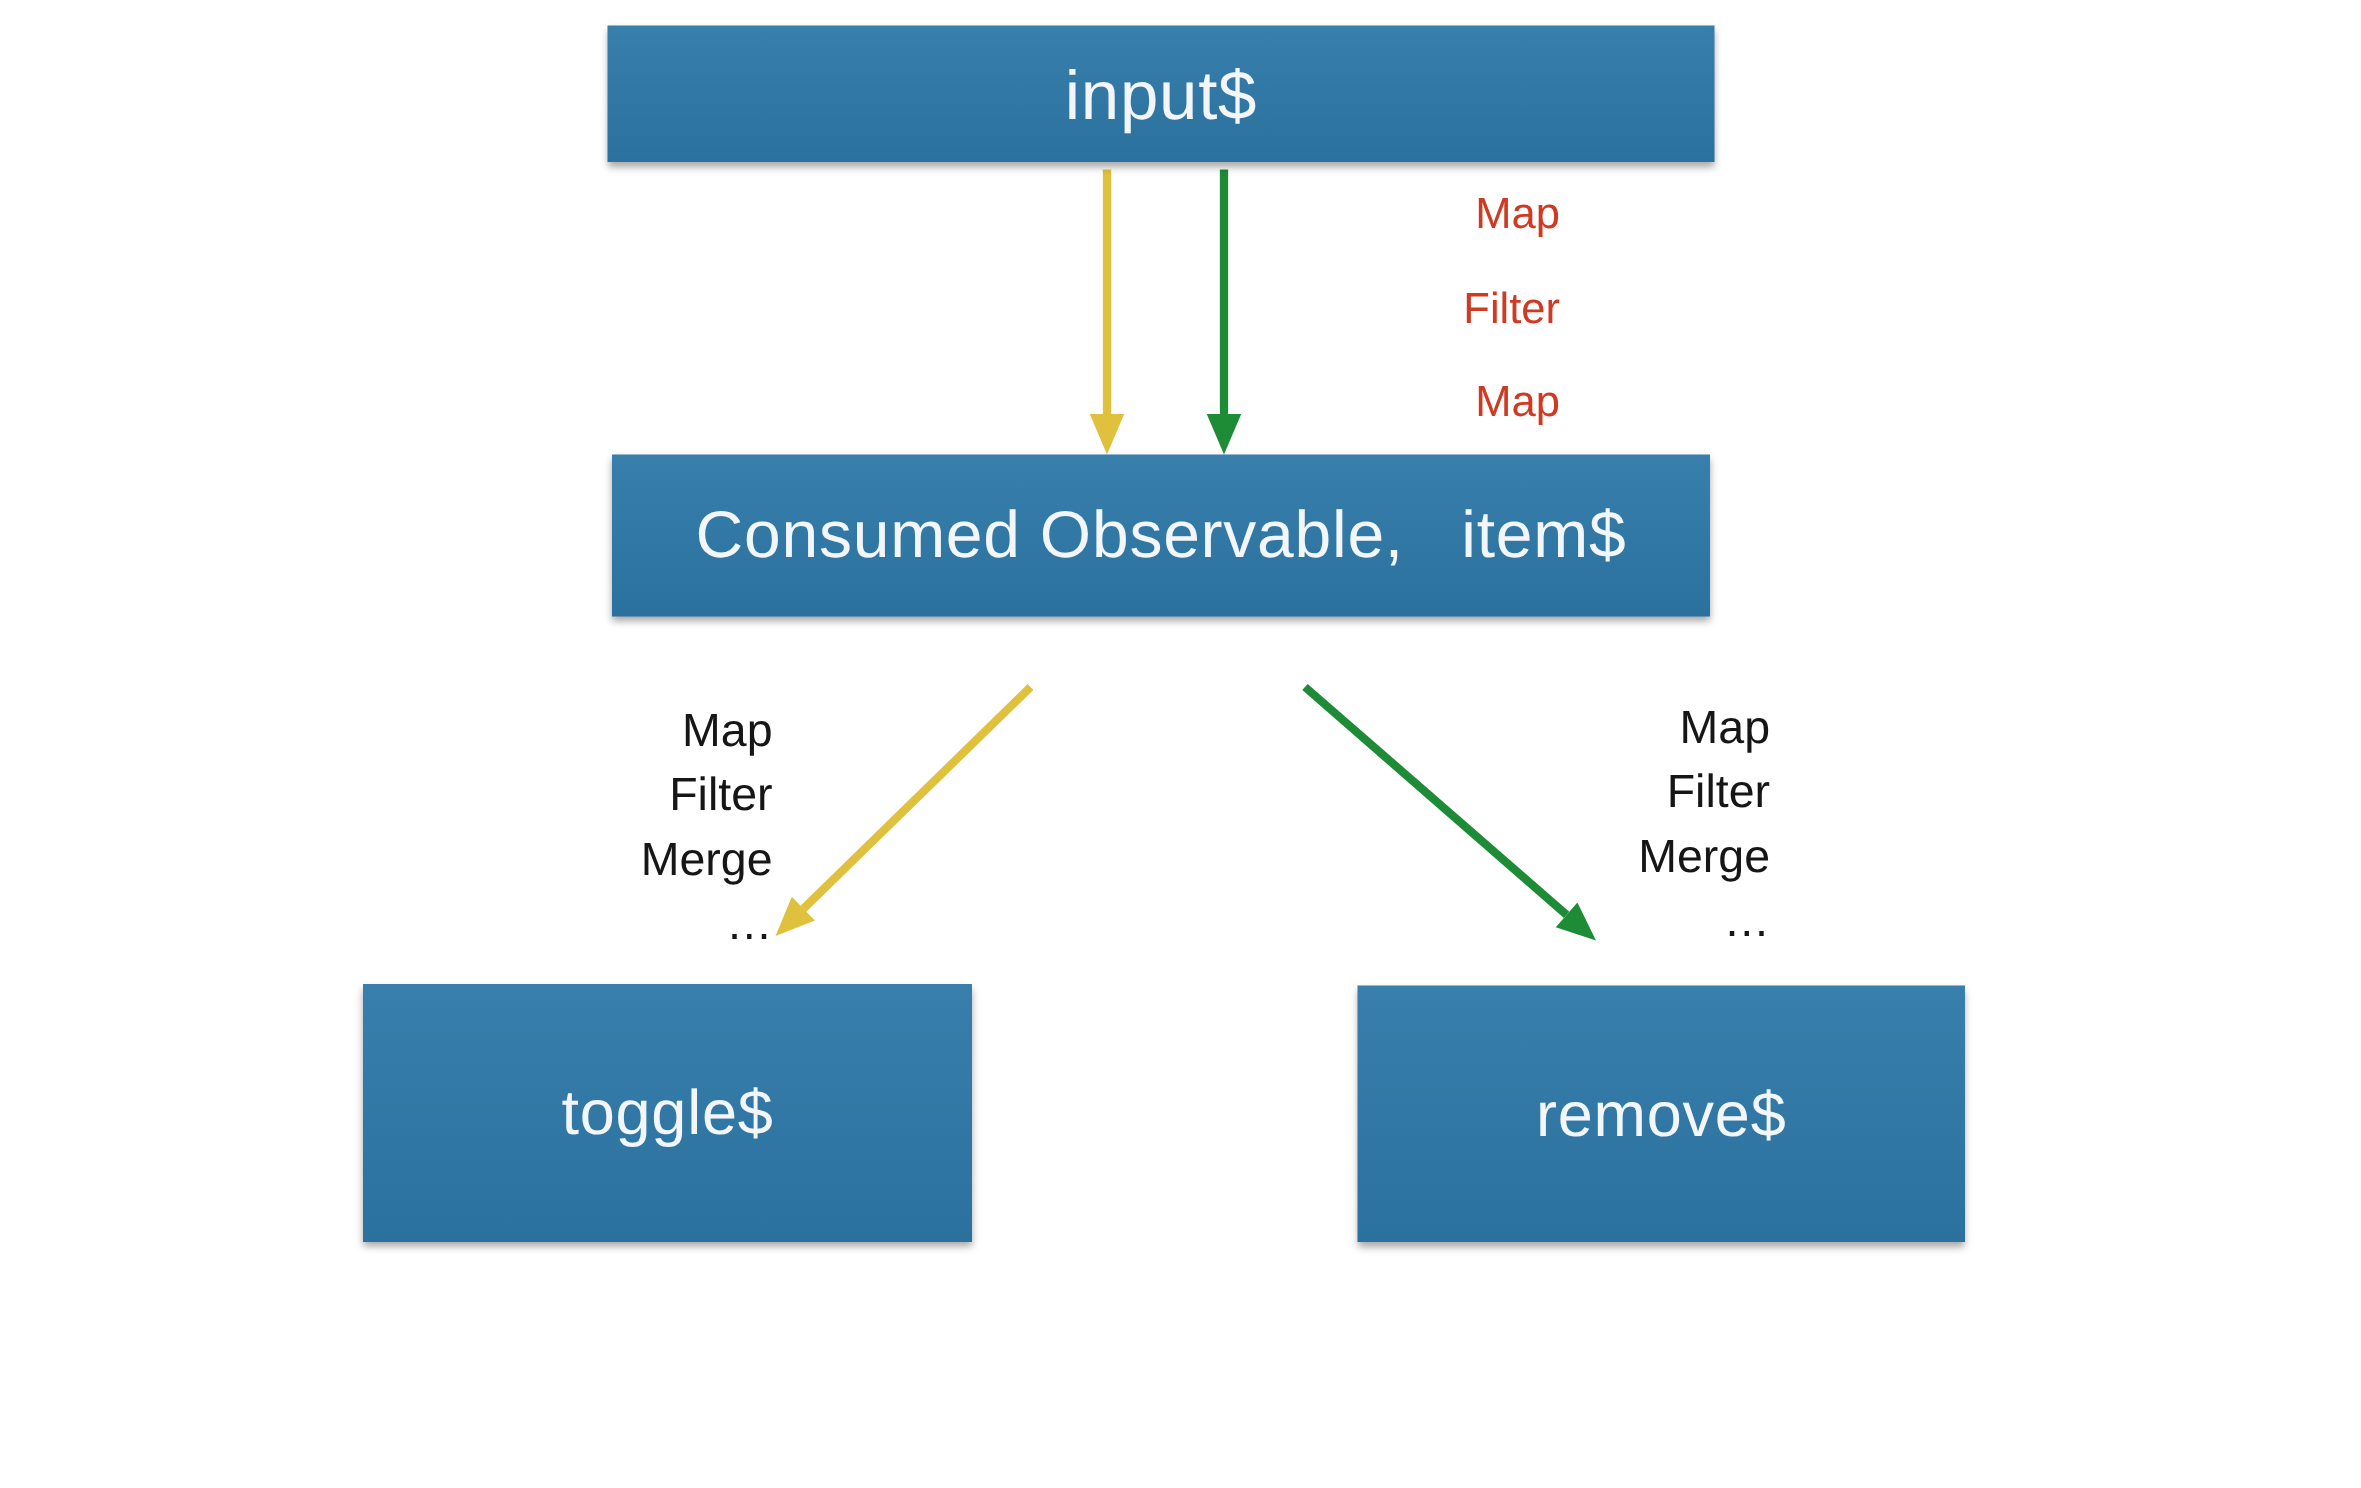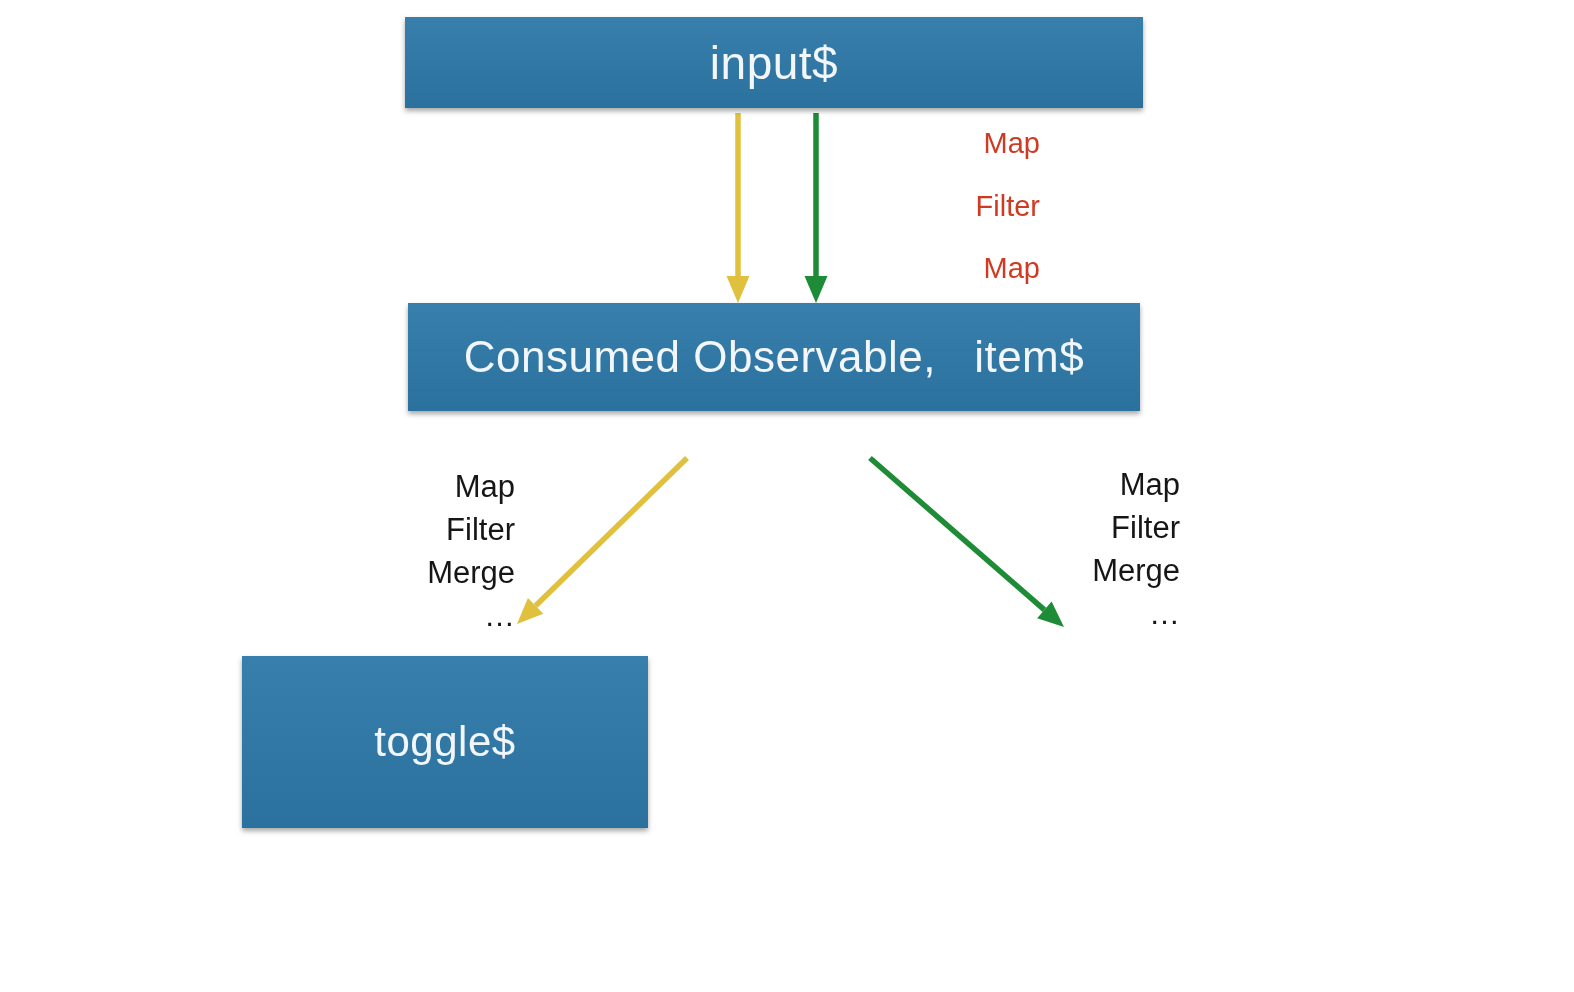--- a/index.html
+++ b/index.html
@@ -99,20 +99,23 @@
   </div>
 
   <div class="node node-toggle">
     <span class="node-label">toggle$</span>
   </div>
 
   <div class="node node-consumed">
     <span class="node-label">Consumed Observable,   item$</span>
   </div>
 
+  <div class="node node-remove">
+    <span class="node-label">remove$</span>
+  </div>
 
   <div class="op-group op-group-vertical">
     <div>Map</div>
     <div>Filter</div>
     <div>Map</div>
   </div>
 
   <div class="op-group op-group-left">
     <div>Map</div>
     <div>Filter</div>

